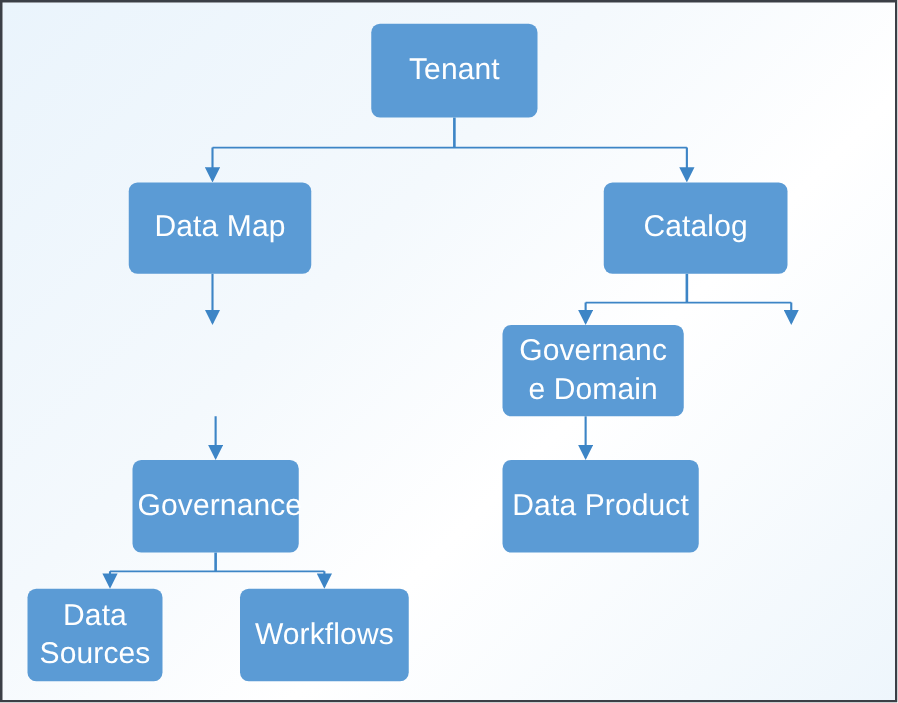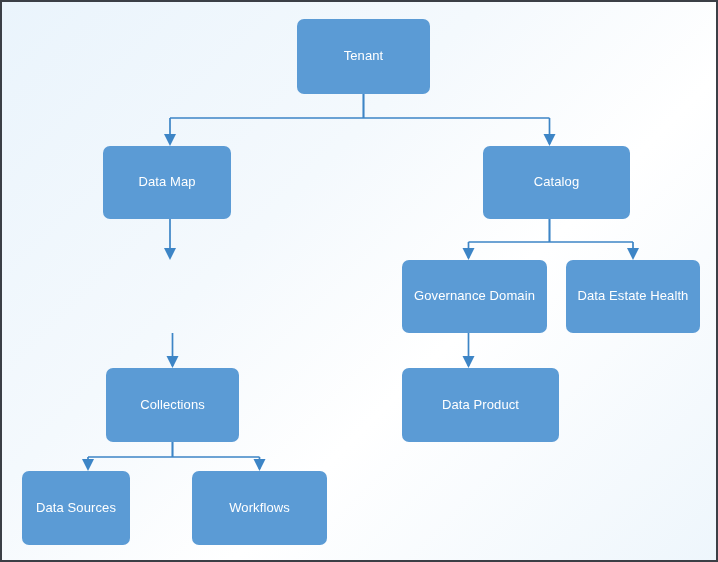--- a/index.html
+++ b/index.html
@@ -35,21 +35,21 @@
     position: absolute;
     box-sizing: border-box;
     background: #5b9bd5;
     border-radius: 7px;
     color: #ffffff;
     display: flex;
     align-items: center;
     justify-content: center;
     text-align: center;
     line-height: 1.26;
-    font-size: 13px;
+    font-size: 24px;
     font-weight: 400;
     letter-spacing: 0.1px;
     padding: 2px 4px;
     user-select: none;
   }
 
   .node-label {
     display: block;
     width: 100%;
   }
@@ -100,39 +100,36 @@
       <path d="M 631 240 L 631 256" marker-end="url(#arrow)"></path>
 
       <path d="M 466.5 331 L 466.5 364" marker-end="url(#arrow)"></path>
     </g>
   </svg>
 
   <div class="node" style="left:295px; top:17px; width:133px; height:75px;">
     <span class="node-label">Tenant</span>
   </div>
 
-  <div class="node" style="left:101px; top:144px; width:128px; height:73px;">
+  <div class="node" style="left:101px; top:144px; width:146px; height:73px;">
     <span class="node-label">Data Map</span>
   </div>
 
   <div class="node" style="left:481px; top:144px; width:147px; height:73px;">
     <span class="node-label">Catalog</span>
   </div>
 
 
   <div class="node wrap-anywhere" style="left:400px; top:258px; width:145px; height:73px;">
     <span class="node-label">Governance Domain</span>
   </div>
 
-  <div class="node tight" style="left:564px; top:258px; width:134px; height:73px;">
-    <span class="node-label">Data Estate Health</span>
-  </div>
 
   <div class="node" style="left:104px; top:366px; width:133px; height:74px;">
-    <span class="node-label">Collections</span>
+    <span class="node-label">Governance</span>
   </div>
 
   <div class="node" style="left:400px; top:366px; width:157px; height:74px;">
     <span class="node-label">Data Product</span>
   </div>
 
   <div class="node" style="left:20px; top:469px; width:108px; height:74px;">
     <span class="node-label">Data Sources</span>
   </div>
 

